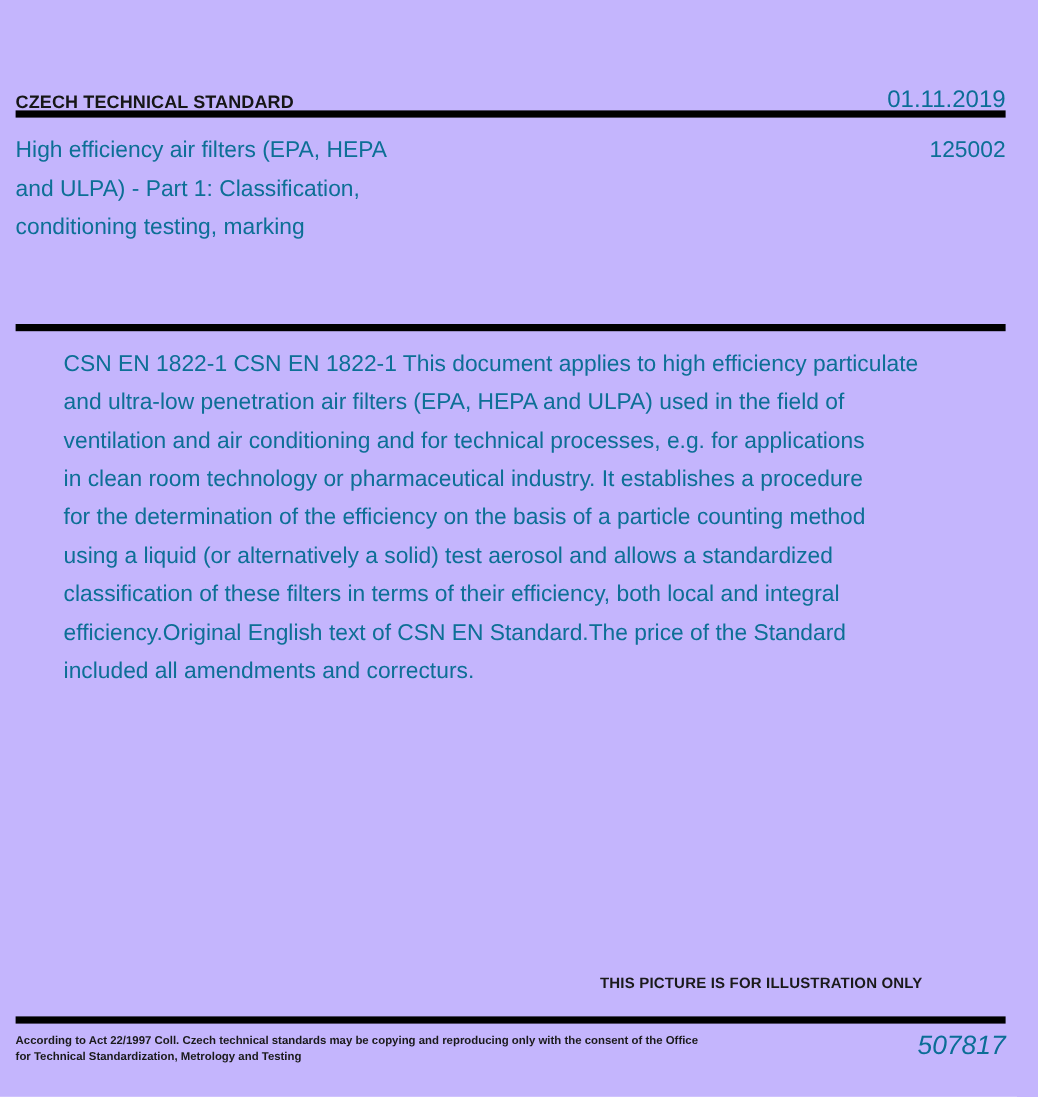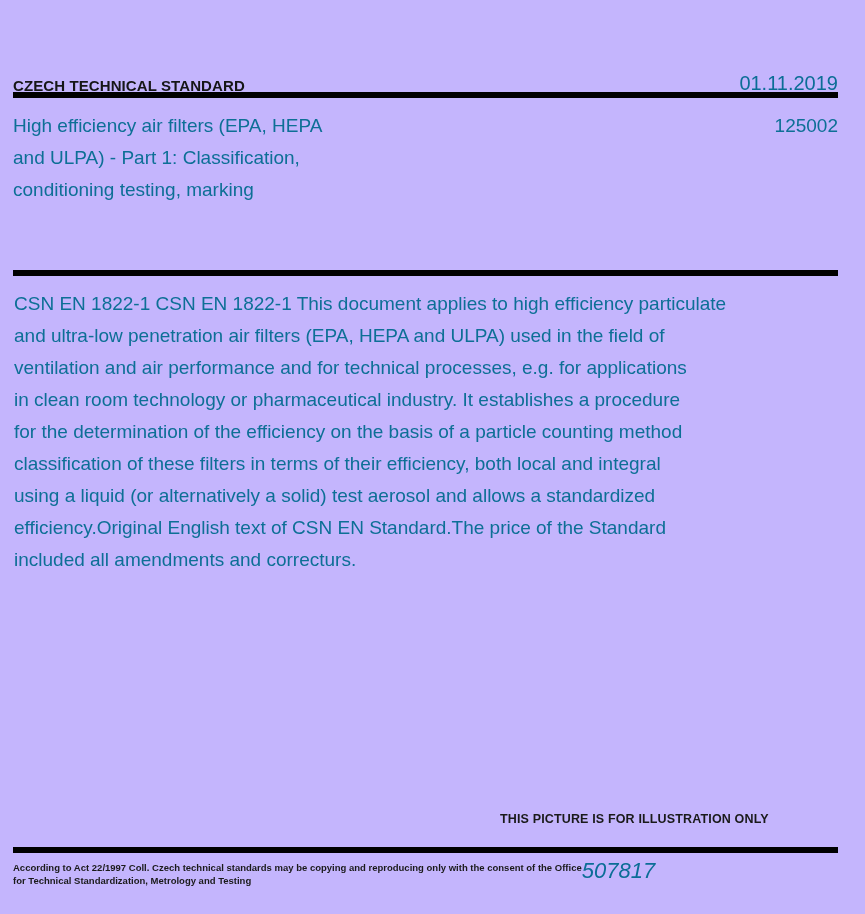--- a/index.html
+++ b/index.html
@@ -94,21 +94,21 @@
   .body-text {
     position: absolute;
     left: 14px;
     top: 288px;
     width: 830px;
     font-size: 19px;
     color: #0d6f96;
     line-height: 32px;
     font-family: "Liberation Sans", sans-serif;
   }
-  .body-text .bline { display: block; white-space: nowrap; }
+  .body-text .bline { display: block; white-space: nowrap; margin-left: 39px; }
 
   
   .illus-note {
     position: absolute;
     left: 500px;
     top: 812px;
     font-size: 12.5px;
     font-weight: bold;
     color: #1a1a1a;
     letter-spacing: 0.15px;
@@ -116,20 +116,21 @@
     white-space: nowrap;
   }
 
   
   .footer {
     position: absolute;
     left: 13px;
     top: 861px;
     width: 825px;
     display: flex;
+    justify-content: space-between;
     align-items: flex-start;
   }
   .footer-legal {
     font-size: 9.5px;
     font-weight: bold;
     color: #1a1a1a;
     line-height: 13px;
     font-family: "Liberation Sans", sans-serif;
     max-width: 600px;
   }
@@ -165,25 +166,25 @@
     <div class="title-right">
       <span class="tline">125002</span>
     </div>
   </div>
 
   <div class="rule rule-mid"></div>
 
   <div class="body-text">
     <span class="bline">CSN EN 1822-1 CSN EN 1822-1    This document applies to high efficiency particulate</span>
     <span class="bline">and ultra-low penetration air filters (EPA, HEPA and ULPA) used in the field of</span>
-    <span class="bline">ventilation and air performance and for technical processes, e.g. for applications</span>
+    <span class="bline">ventilation and air conditioning and for technical processes, e.g. for applications</span>
     <span class="bline">in clean room technology or pharmaceutical industry.   It establishes a procedure</span>
     <span class="bline">for the determination of the efficiency on the basis of a particle counting method</span>
+    <span class="bline">using a liquid (or alternatively a solid) test aerosol and allows a standardized</span>
     <span class="bline">classification of these filters in terms of their efficiency, both local and integral</span>
-    <span class="bline">using a liquid (or alternatively a solid) test aerosol and allows a standardized</span>
     <span class="bline">efficiency.Original English text of CSN EN Standard.The price of the Standard</span>
     <span class="bline">included all amendments and correcturs.</span>
   </div>
 
   <div class="illus-note">THIS PICTURE IS FOR ILLUSTRATION ONLY</div>
 
   <div class="rule rule-bottom"></div>
 
   <div class="footer">
     <div class="footer-legal">

